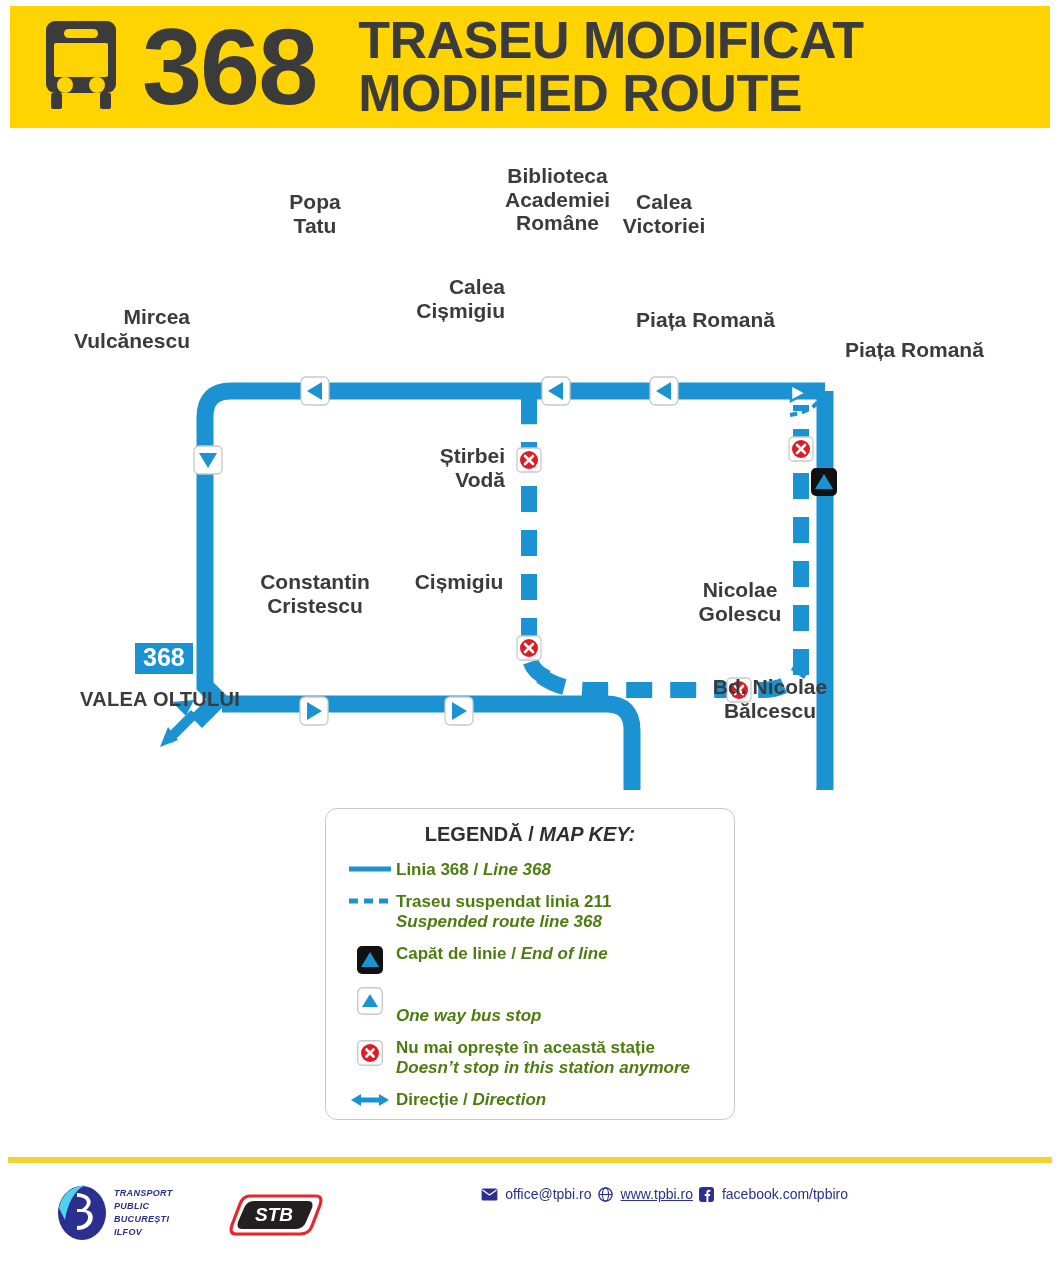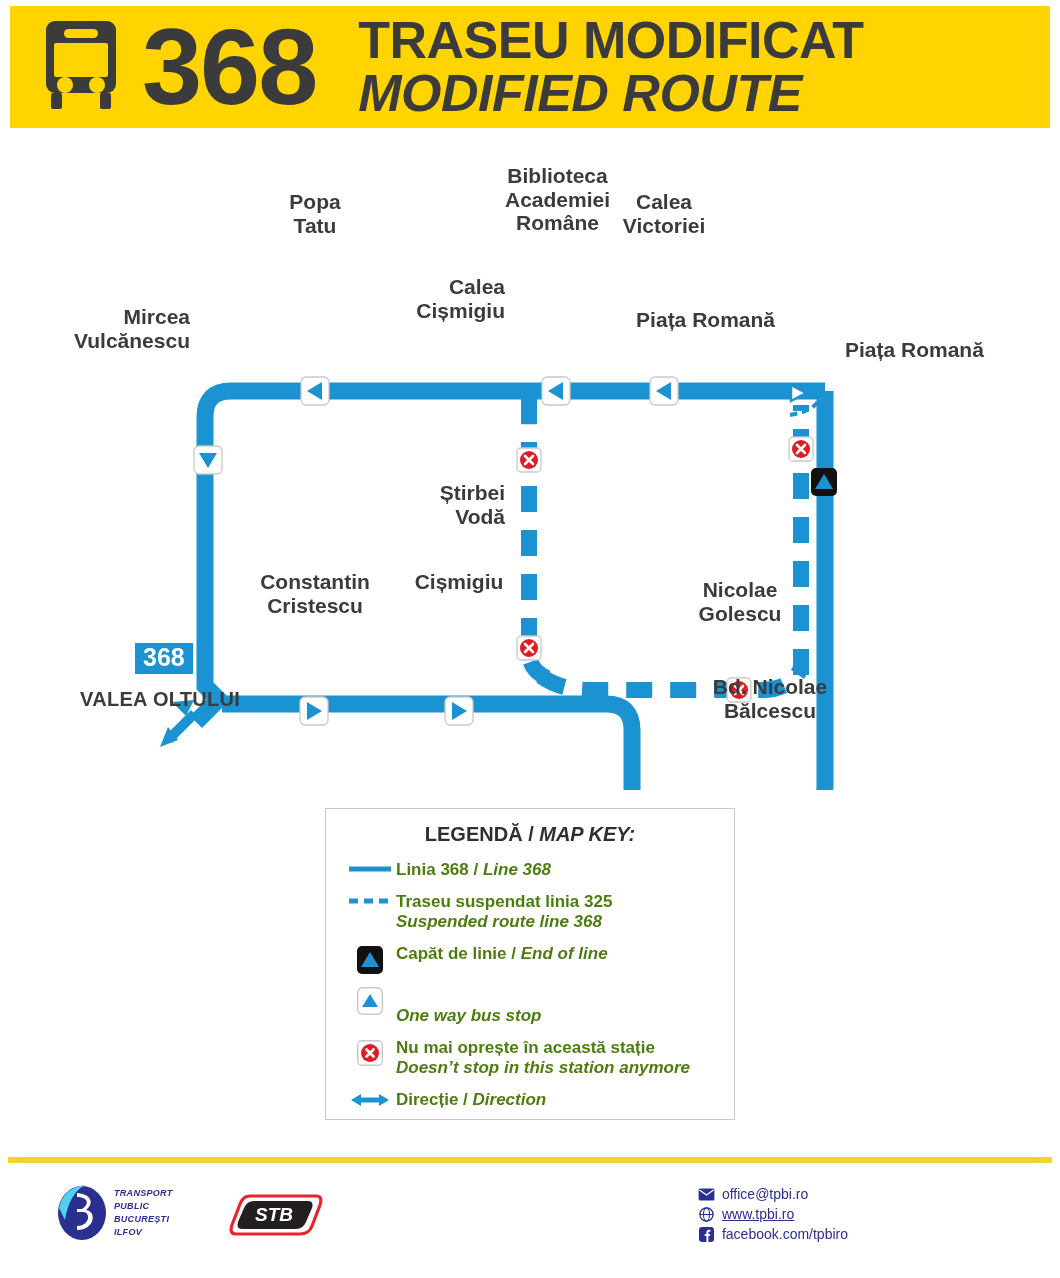--- a/index.html
+++ b/index.html
@@ -40,21 +40,20 @@
     font-size: 52px;
     font-weight: bold;
     color: #3b3b3b;
     line-height: 1.02;
     letter-spacing: -0.5px;
     white-space: nowrap;
   }
   .title-en {
     font-size: 52px;
     font-weight: bold;
-    font-style: italic;
     color: #3b3b3b;
     line-height: 1.02;
     letter-spacing: -0.5px;
     white-space: nowrap;
   }
 
   
   .map-area {
     position: absolute;
     left: 0; top: 130px;
@@ -91,21 +90,21 @@
     letter-spacing: 0.3px;
     white-space: nowrap;
   }
 
   
   .legend {
     position: absolute;
     left: 325px; top: 808px;
     width: 410px; height: 312px;
     border: 1px solid #c9c9c9;
-    border-radius: 0;
+    border-radius: 12px;
     background: #ffffff;
   }
   .legend-title {
     text-align: center;
     font-size: 20px;
     font-weight: bold;
     color: #2f2f2f;
     margin-top: 14px;
   }
   .legend-title i { font-style: italic; }
@@ -157,21 +156,21 @@
     color: #2b2f8f;
     line-height: 1.45;
     letter-spacing: 0.3px;
   }
   .stb-logo { position: absolute; left: 228px; top: 22px; }
 
   .contact {
     position: absolute;
     right: 28px; top: 16px;
     display: flex;
-    flex-direction: column;
+    flex-direction: row;
     gap: 4px;
   }
   .contact-row {
     display: flex;
     align-items: center;
     font-size: 14px;
     color: #2b2f8f;
   }
   .contact-row .ci {
     width: 19px; height: 15px;
@@ -284,21 +283,21 @@
   <div class="map-label left" style="left:20px; top:175px; width:170px;">
     <span>Mircea</span><br>
     <span>Vulcănescu</span>
   </div>
 
   <div class="map-label left" style="left:370px; top:145px; width:135px;">
     <span>Calea</span><br>
     <span>Cișmigiu</span>
   </div>
 
-  <div class="map-label left" style="left:370px; top:351px; width:135px;text-align:right;">
+  <div class="map-label left" style="left:370px; top:314px; width:135px;text-align:right;">
     <span>Știrbei</span><br>
     <span>Vodă</span>
   </div>
 
   <div class="map-label left" style="left:600px; top:178px; width:175px;">
     <span>Piața Romană</span>
   </div>
 
   <div class="map-label rightal" style="left:845px; top:208px; width:200px;">
     <span>Piața Romană</span>
@@ -345,21 +344,21 @@
       </span>
     </div>
 
     <div class="legend-row">
       <span class="legend-icon">
         <svg width="46" height="14">
             <line x1="2" y1="7" x2="44" y2="7" stroke="#1B92D1" stroke-width="5" stroke-dasharray="9 6"></line>
           </svg>
       </span>
       <span class="legend-text">
-        <span>Traseu suspendat linia 325</span><br>
+        <span>Traseu suspendat linia 211</span><br>
         <span class="it">Suspended route line 368</span>
       </span>
     </div>
 
     <div class="legend-row">
       <span class="legend-icon">
         <svg width="26" height="28">
             <rect x="0" y="0" width="26" height="28" rx="5" fill="#111111"></rect>
             <path d="M 13,6 L 22,21 L 4,21 Z" fill="#1B92D1"></path>
           </svg>

